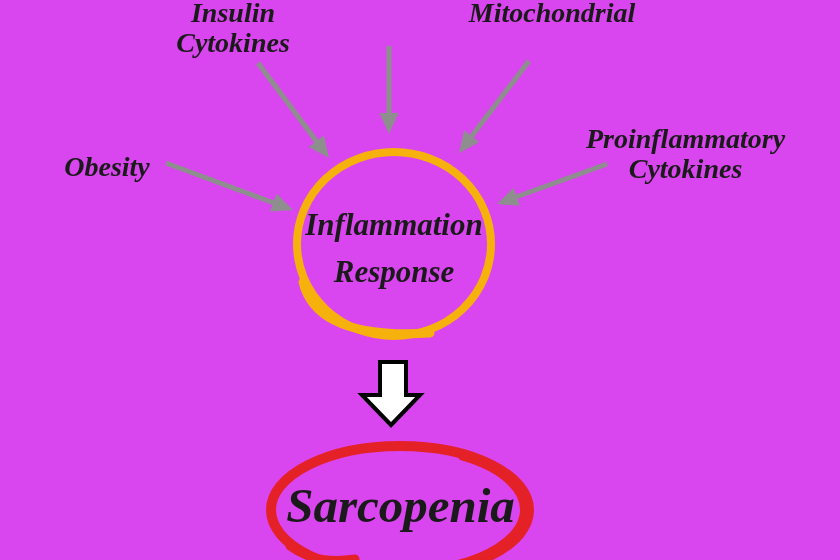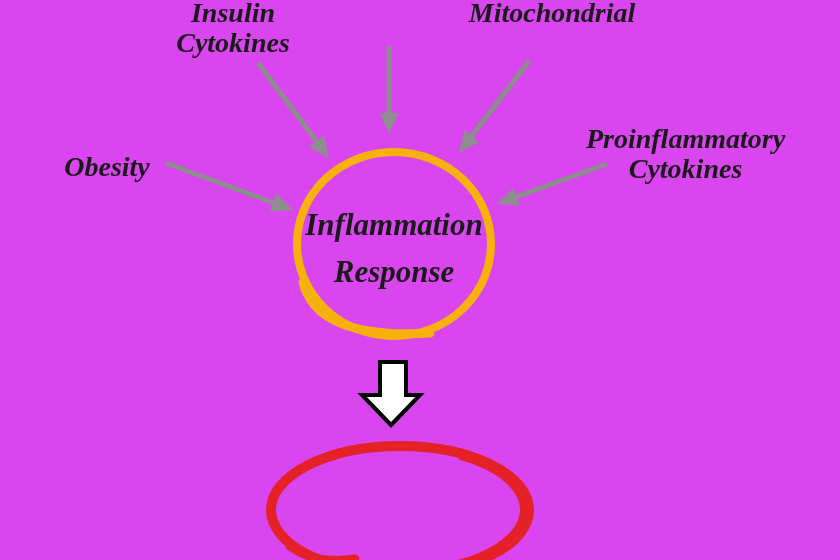--- a/index.html
+++ b/index.html
@@ -104,14 +104,17 @@
   <div class="label lbl-hub">
     <div>Inflammation</div>
     <div>Response</div>
   </div>
 
   <div class="label lbl-proinf">
     <div>Proinflammatory</div>
     <div>Cytokines</div>
   </div>
 
+  <div class="label lbl-outcome">
+    <div>Sarcopenia</div>
+  </div>
 
 </div>
 
 </body></html>

